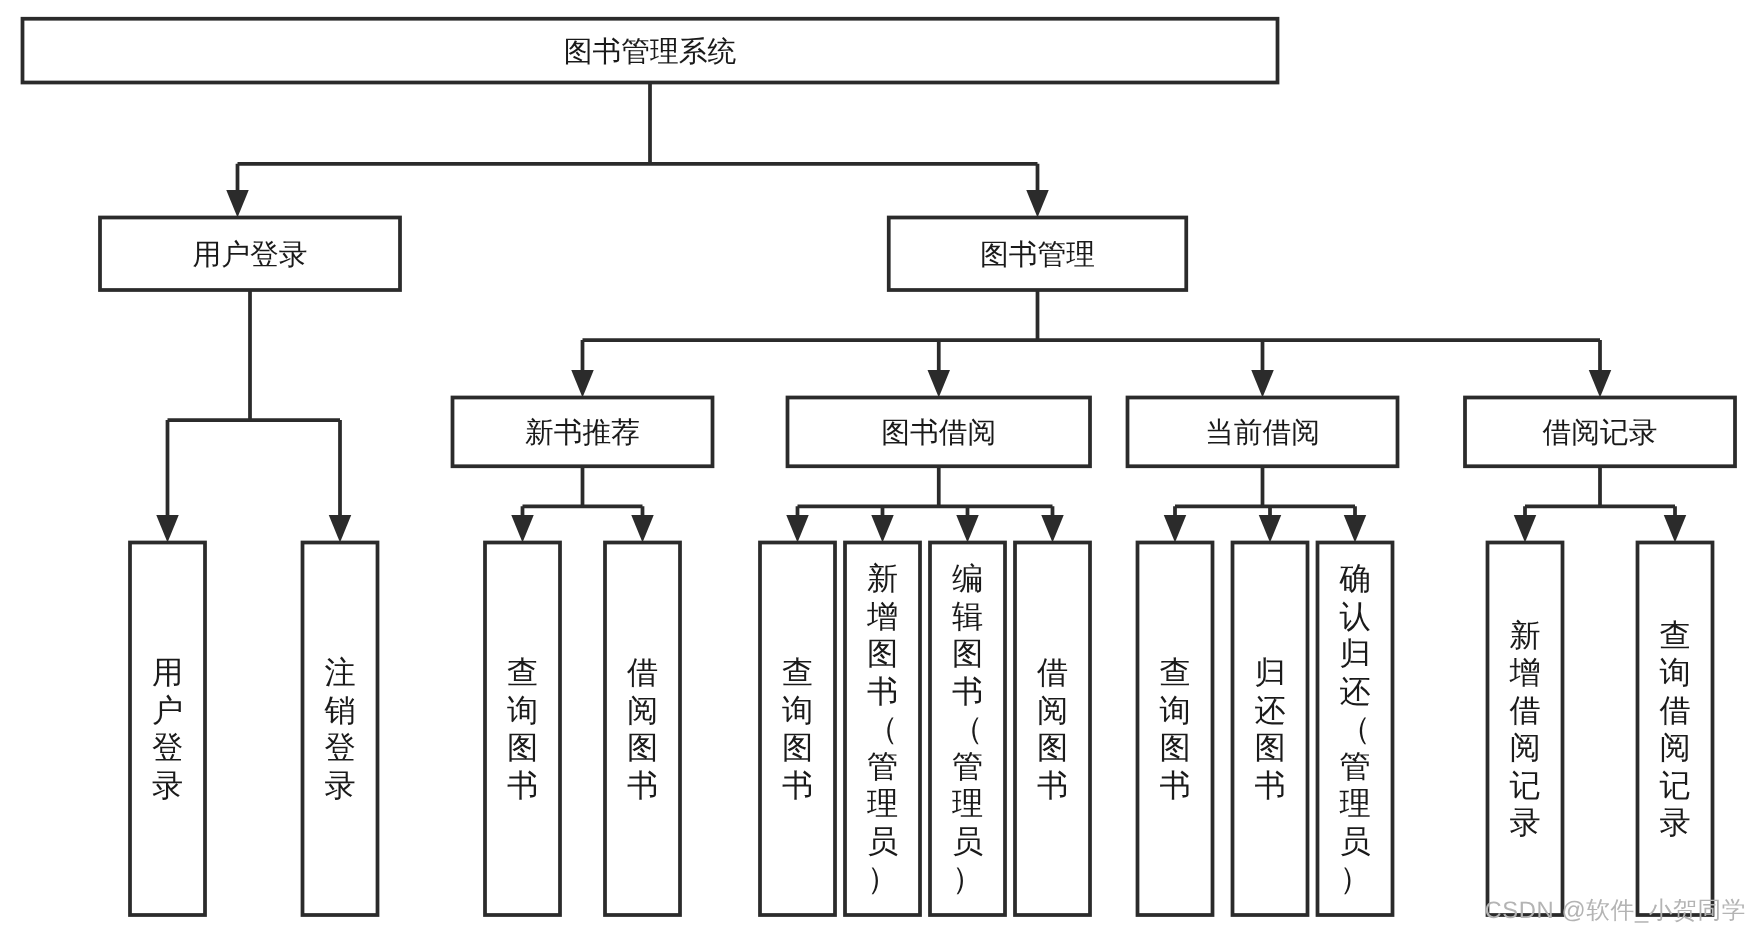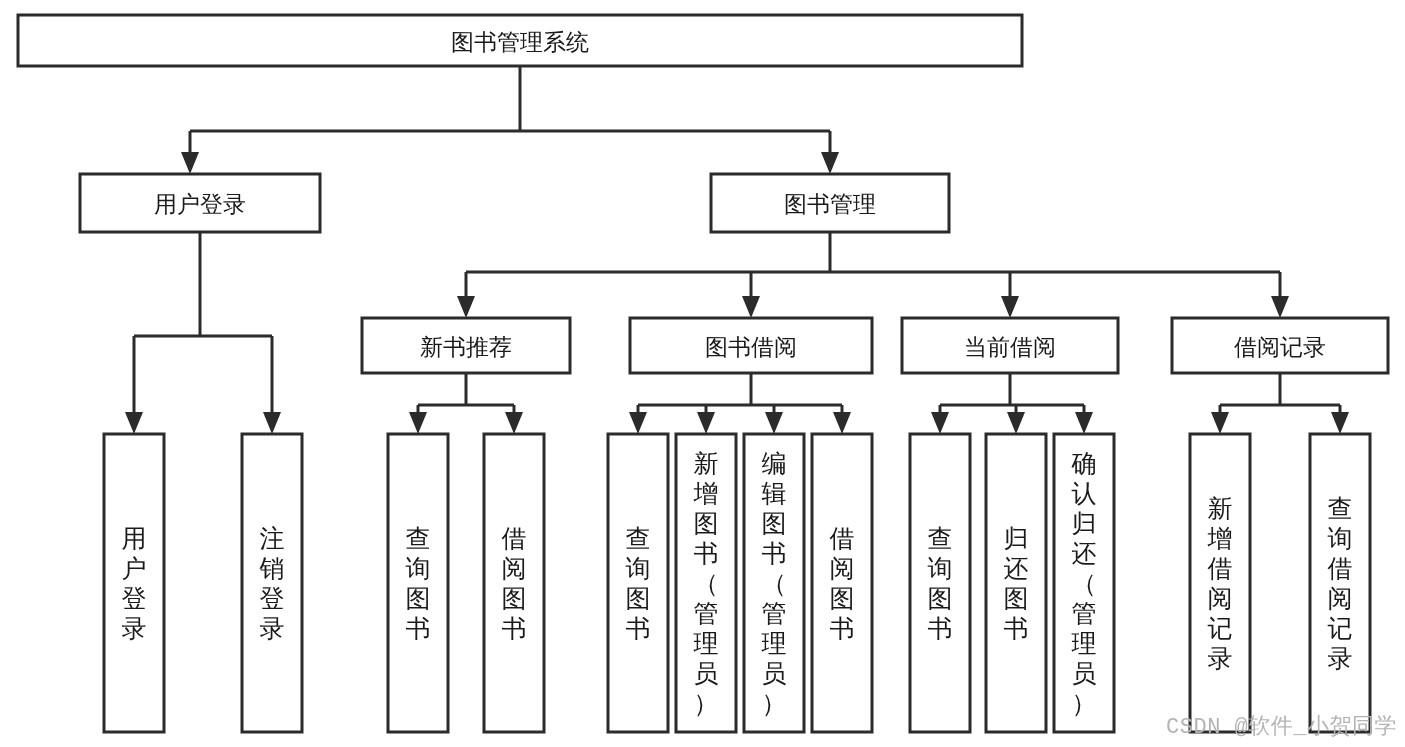--- a/index.html
+++ b/index.html
@@ -57,22 +57,22 @@
   .leaf-label {
     fill: #1a1a1a;
     font-family: "DejaVu Sans", "Liberation Sans", sans-serif;
     font-size: 25px;
     text-anchor: middle;
   }
   .watermark {
     position: absolute;
     right: 8px;
     bottom: 6px;
-    font-family: Liberation Mono, monospace;
-    font-size: 22px;
+    font-family: Liberation Sans, sans-serif;
+    font-size: 19px;
     color: #b4b4b4;
     letter-spacing: 0.5px;
     white-space: nowrap;
     user-select: none;
   }
 </style>
 </head>
 <body>
 
 <div id="diagram-root">

